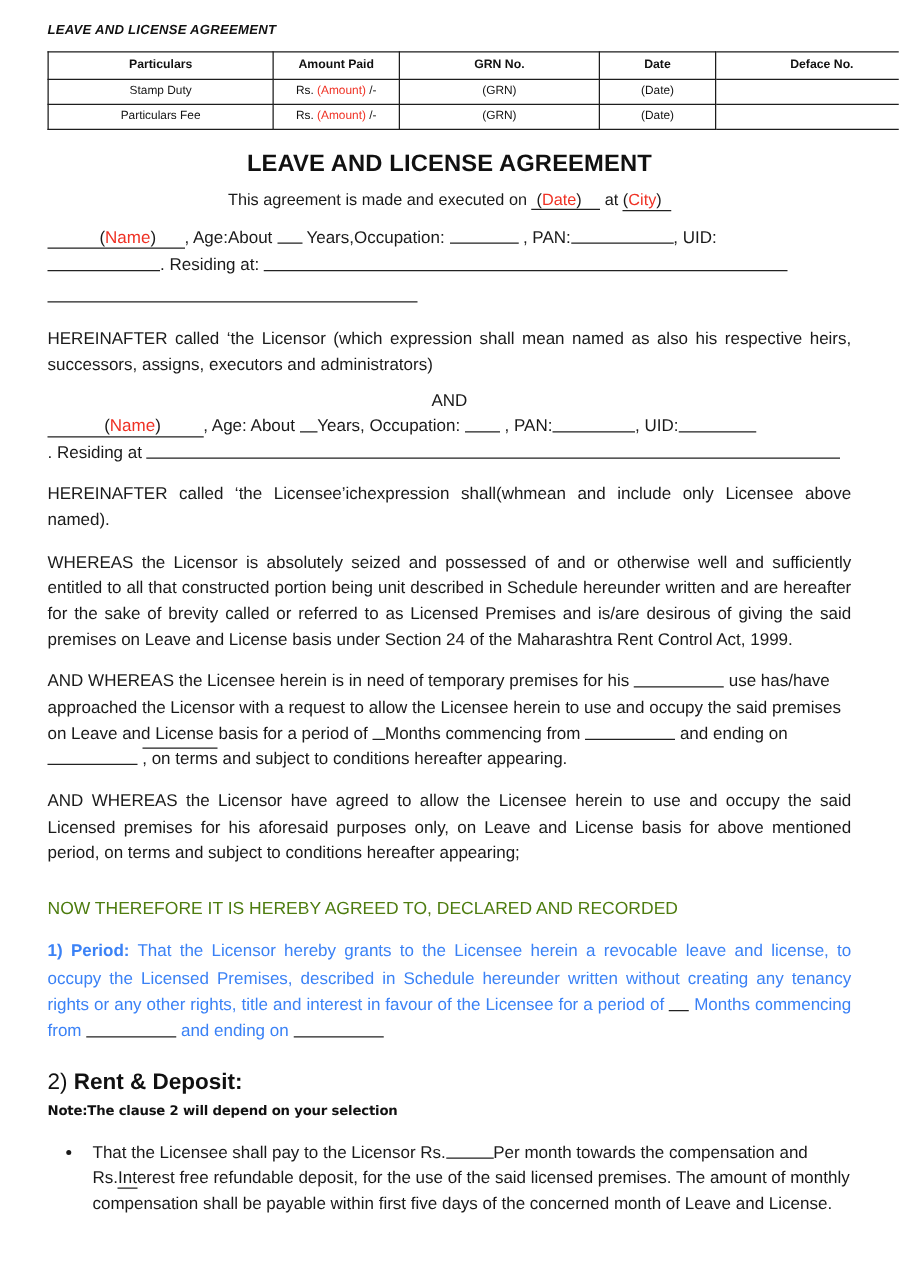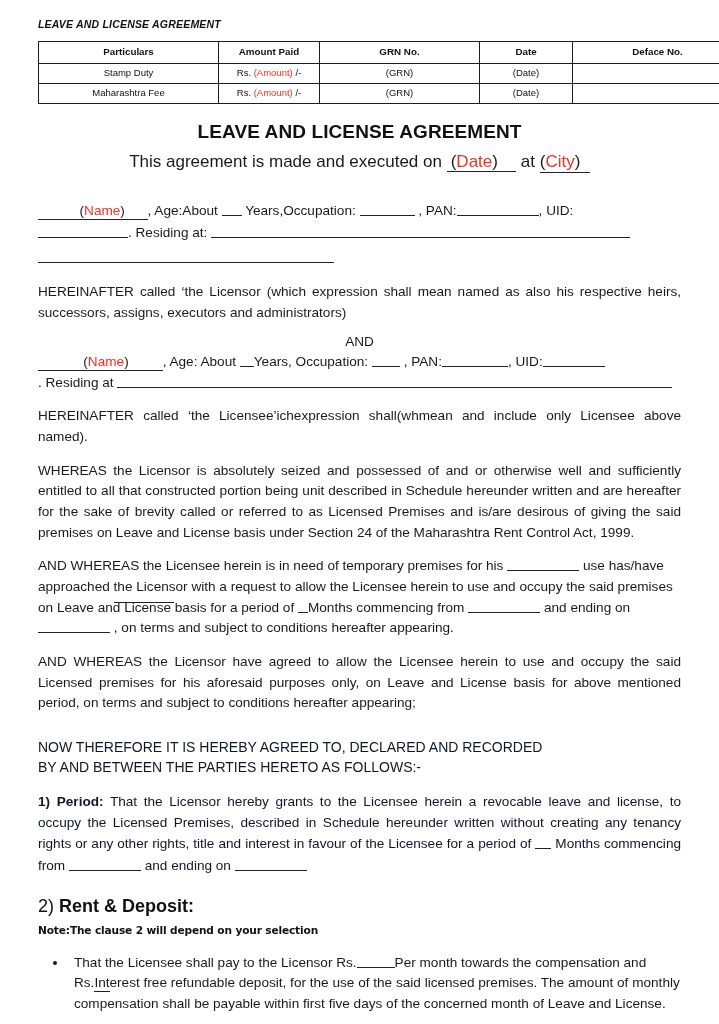--- a/index.html
+++ b/index.html
@@ -67,83 +67,83 @@
   .title {
     text-align: center;
     font-weight: bold;
     font-size: 19px;
     letter-spacing: 0.1px;
     margin-top: 17px;
     color: #111;
   }
   .subtitle {
     text-align: center;
-    font-size: 17px;
+    font-size: 13px;
     margin-top: 9px;
     color: #1a1a1a;
   }
   .between {
     text-align: center;
     font-size: 14.2px;
     margin-top: 9px;
     color: #1a1a1a;
   }
 
   
   .blank {
     display: inline-block;
     border-bottom: 1.3px solid #222;
     vertical-align: baseline;
     height: 0.95em;
     margin-bottom: -1px;
   }
   .u { border-bottom: 1.3px solid #222; padding-bottom: 1px; }
-  .overline { border-top: 1.3px solid #222; padding-top: 17px; }
+  .overline { border-top: 1.3px solid #222; padding-top: 0; }
 
   
   p.body {
     font-size: 13.6px;
     line-height: 1.52;
     margin: 13px 0 0 0;
     text-align: justify;
     color: #1a1a1a;
   }
   p.nojust { text-align: left; }
 
   
   .party {
     font-size: 13.6px;
     line-height: 1.62;
     color: #1a1a1a;
-    margin-top: 28px;
+    margin-top: 12px;
   }
   .party .line { white-space: nowrap; }
   .party-2 { margin-top: 2px; line-height: 1.55; }
 
   .and-center {
     text-align: center;
     font-size: 13.6px;
     margin-top: 11px;
     color: #1a1a1a;
   }
 
   
   .declaration {
     font-size: 14px;
     line-height: 1.42;
     margin-top: 24px;
-    color: #0f172a;
+    color: #4d7c0f;
   }
 
   
   .clause {
     font-size: 13.6px;
     line-height: 1.55;
     text-align: justify;
-    color: #0f172a;
+    color: #3b82f6;
   }
   .clause b { font-weight: bold; }
   .clause-head {
     font-size: 18px;
     font-weight: bold;
     margin-top: 20px;
     color: #111;
   }
   .clause-head .num { font-weight: normal; }
   .note {
@@ -184,21 +184,21 @@
     </thead>
     <tbody>
       <tr>
         <td>Stamp Duty</td>
         <td><span>Rs. </span><span class="red">(Amount)</span><span> /-</span></td>
         <td class="red">(GRN)</td>
         <td class="red">(Date)</td>
         <td></td>
       </tr>
       <tr>
-        <td>Maharashtra Fee</td>
+        <td>Particulars Fee</td>
         <td><span>Rs. </span><span class="red">(Amount)</span><span> /-</span></td>
         <td class="red">(GRN)</td>
         <td class="red">(Date)</td>
         <td></td>
       </tr>
     </tbody>
   </table>
 
   <div class="title">LEAVE AND LICENSE AGREEMENT</div>
 
@@ -257,21 +257,20 @@
     <span>and ending on</span>
     <span class="blank" style="width:72px;"></span>
     <span class="overline">, on terms</span>
     <span>and subject to conditions hereafter appearing.</span>
   </p>
 
   <p class="body">AND WHEREAS the Licensor have agreed to allow the Licensee herein to use and occupy the said Licensed premises for his aforesaid purposes only, on Leave and License basis for above mentioned period, on terms and subject to conditions hereafter appearing;</p>
 
   <div class="declaration">
     <div>NOW THEREFORE IT IS HEREBY AGREED TO, DECLARED AND RECORDED</div>
-    <div>BY AND BETWEEN THE PARTIES HERETO AS FOLLOWS:-</div>
   </div>
 
   <p class="clause">
     <b>1)</b>
     <b>Period:</b>
     <span>That the Licensor hereby grants to the Licensee herein a revocable leave and license, to occupy the Licensed Premises, described in Schedule hereunder written without creating any tenancy rights or any other rights, title and interest in favour of the Licensee for a period of</span>
     <span class="blank" style="width:16px;"></span>
     <span>Months commencing from</span>
     <span class="blank" style="width:72px;"></span>
     <span>and ending on</span>

